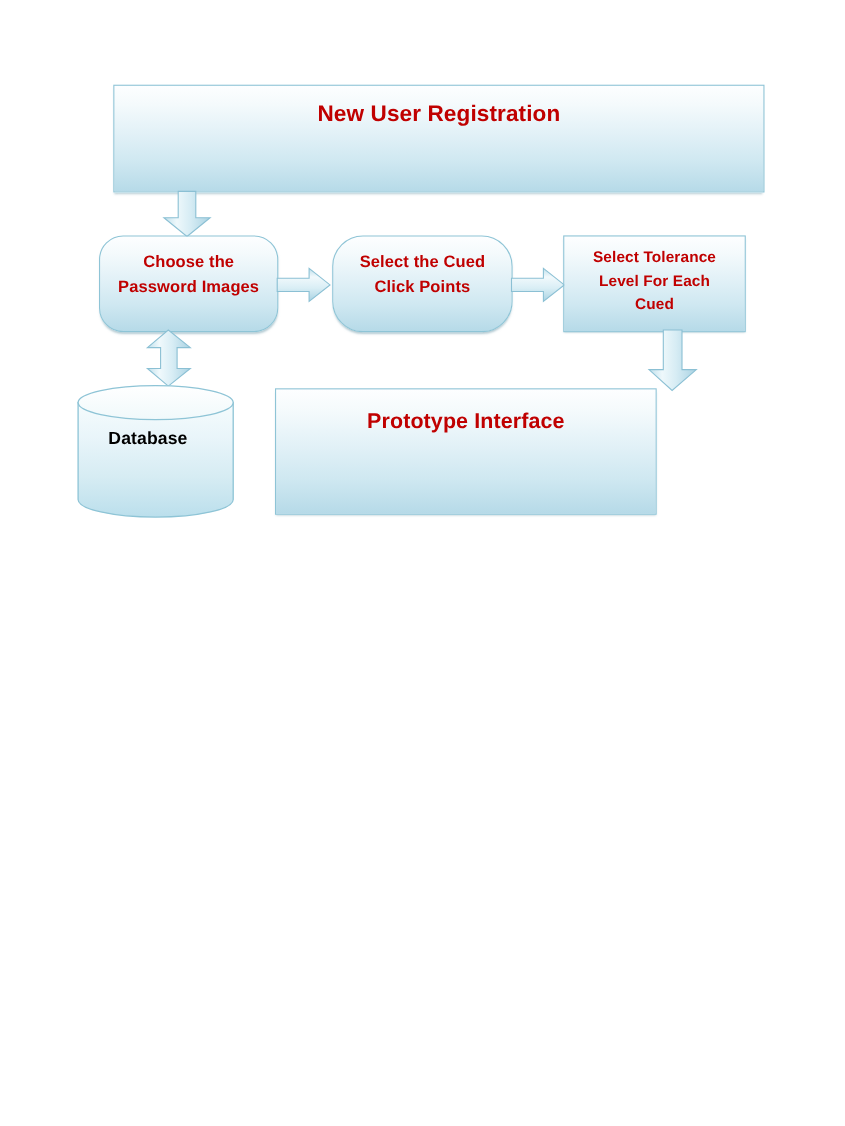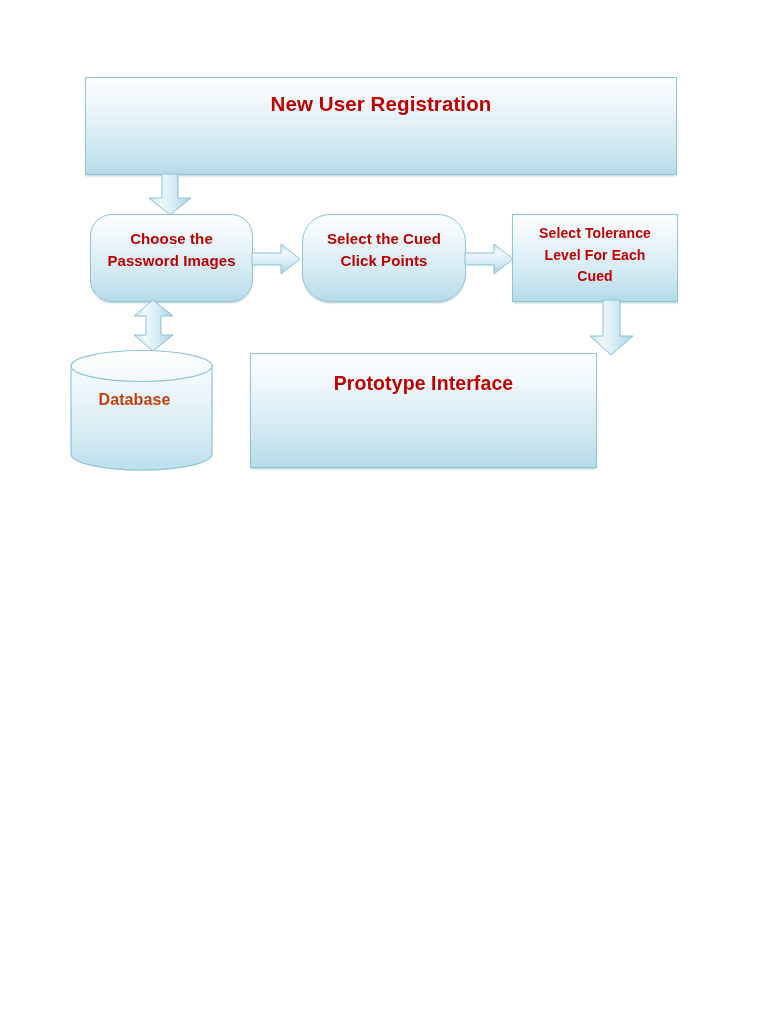--- a/index.html
+++ b/index.html
@@ -45,21 +45,21 @@
     text-align: center;
     color: #c00000;
     font-weight: bold;
     white-space: pre-line;
     line-height: 1.45;
     letter-spacing: 0.1px;
   }
 
   
   #node-title {
-    left: 85px;
+    left: 103px;
     top: 77px;
     width: 592px;
     height: 98px;
   }
   #node-title .node-label {
     top: 11px;
     font-size: 20.5px;
   }
 
   
@@ -125,21 +125,21 @@
     top: 0;
     overflow: visible;
   }
   #node-database .node-label {
     top: 38px;
     left: 0;
     width: 143px;
     text-align: center;
     text-indent: -14px;
     font-size: 16px;
-    color: #c2410c;
+    color: #000000;
     font-weight: bold;
   }
 
   
   .connector {
     position: absolute;
   }
   .connector svg { display: block; overflow: visible; }
 
   #arrow-title-to-choose { left: 148px; top: 174px; }

